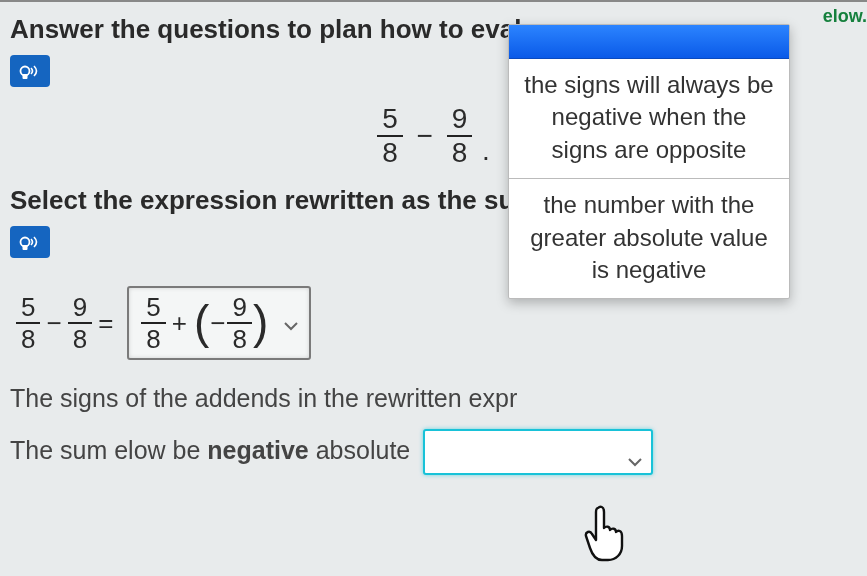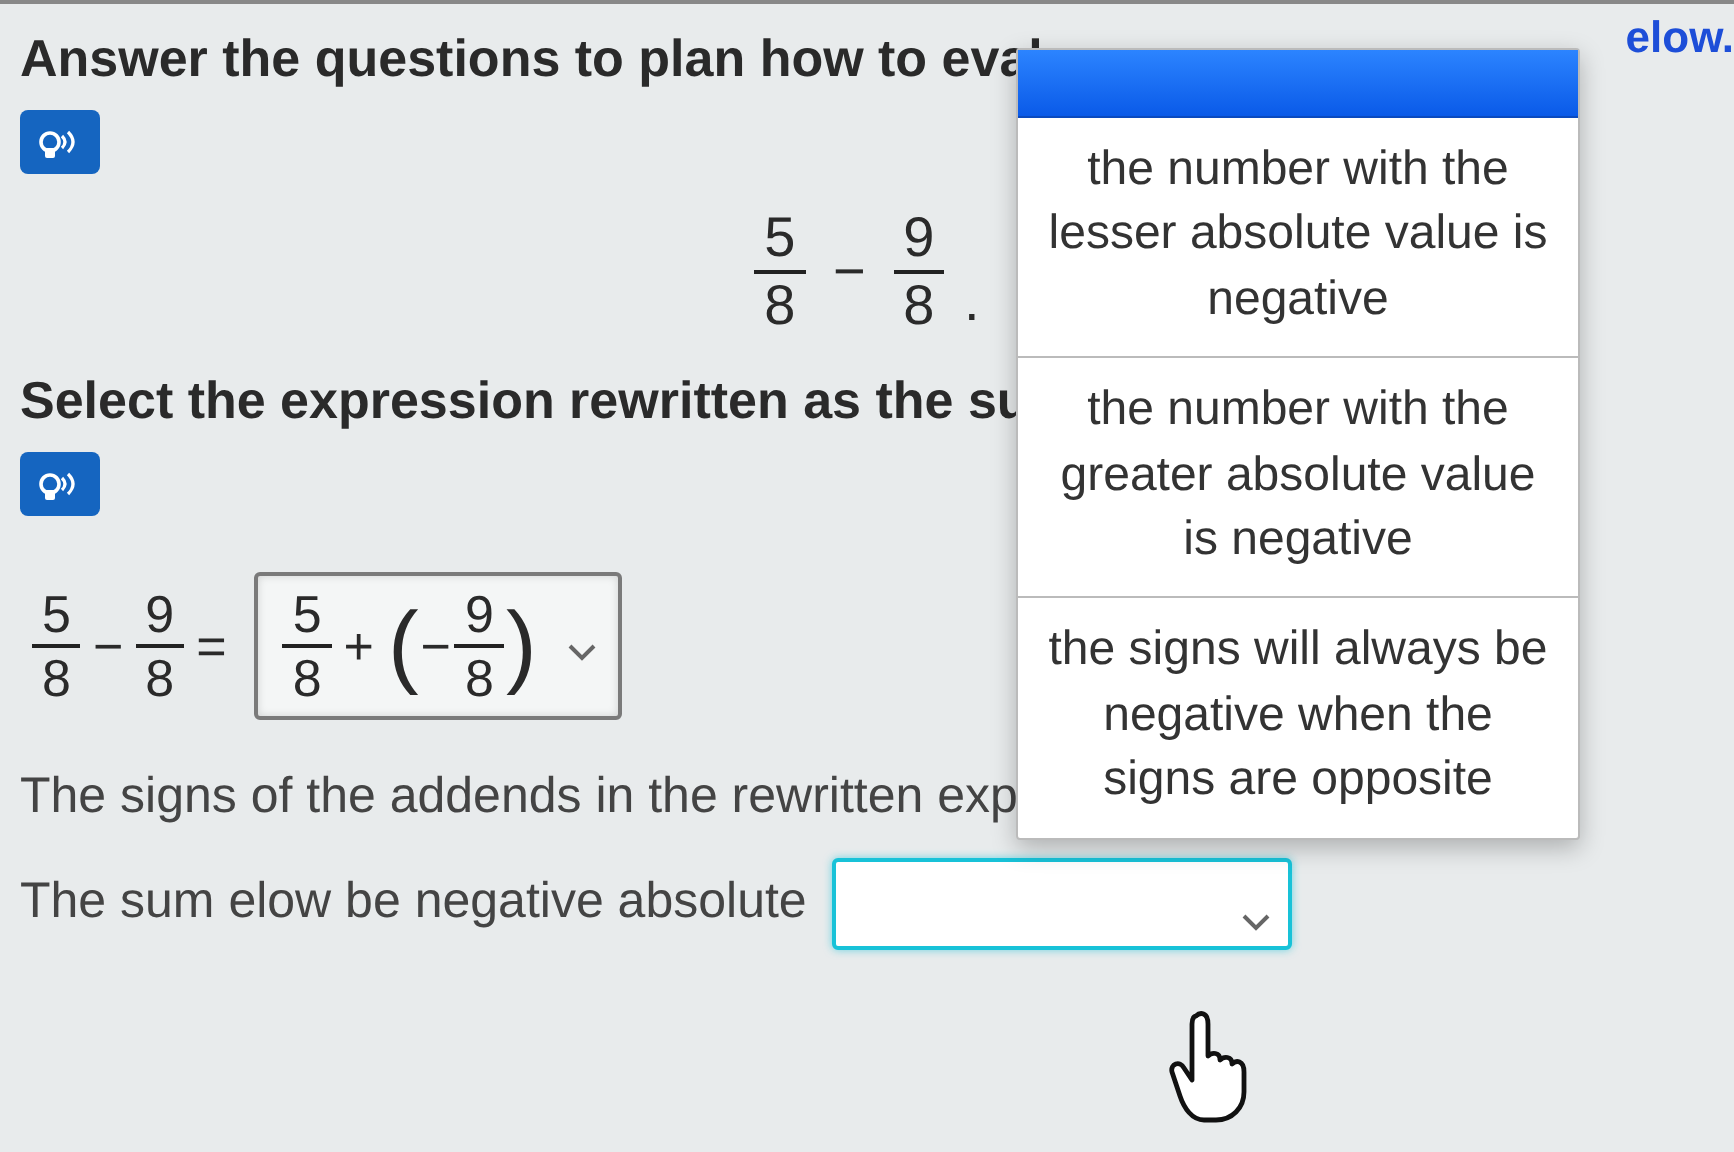--- a/index.html
+++ b/index.html
@@ -78,21 +78,21 @@
   .select-box .neg { padding-right: 2px;}
   .chev {
     margin-left: 14px;
     color: #666;
   }
   .body-text {
     font-size: 25px;
     color: #444;
     margin: 16px 0 10px 0;
   }
-  .body-text b { font-weight: 400;}
+  .body-text b { font-weight: 700;}
   .active-select {
     display:inline-block;
     width: 230px;
     height: 46px;
     border: 2px solid #18c2d8;
     background: #fff;
     border-radius: 3px;
     vertical-align: middle;
     margin-left: 6px;
     position: relative;
@@ -129,23 +129,23 @@
     line-height: 1.35;
     text-align: center;
     border-bottom: 1px solid #bbb;
     cursor: pointer;
   }
   .dropdown .dd-item:last-child { border-bottom: none;}
   .corner {
     position:absolute;
     top: 0;
     right: 0;
-    font-size: 22px;
+    font-size: 18px;
     font-weight: 700;
-    color: #1d4ed8;
+    color: #15803d;
     padding: 4px 0 0 0;
   }
   .cursor {
     position: absolute;
     left: 578px;
     top: 498px;
     z-index: 20;
     pointer-events: none;
   }
   .cursor svg { width: 56px; height: 64px; }
@@ -234,23 +234,22 @@
         <svg width="16" height="12" viewBox="0 0 16 12">
             <path d="M2 3 L8 9 L14 3" fill="none" stroke="#666" stroke-width="2"></path>
           </svg>
       </span>
     </span>
   </div>
 
   
   <div class="dropdown">
     <div class="dd-header"></div>
-    <div class="dd-item">the number with the lesser absolute value is negative</div>
+    <div class="dd-item">the signs will always be negative when the signs are opposite</div>
     <div class="dd-item">the number with the greater absolute value is negative</div>
-    <div class="dd-item">the signs will always be negative when the signs are opposite</div>
   </div>
 
   <div class="cursor">
     <svg viewBox="0 0 56 64">
       <path d="M20 8 C22 6 26 6 26 12 L26 28 C28 26 32 26 32 30 C34 28 38 28 38 32 C40 30 44 30 44 36 L44 46 C44 54 38 60 30 60 L24 60 C18 60 14 54 12 48 L8 36 C7 32 12 30 14 34 L18 40 L18 12 C18 8 20 8 20 8 Z" fill="#fff" stroke="#111" stroke-width="2.4" stroke-linejoin="round"></path>
     </svg>
   </div>
 
 </div>
 

